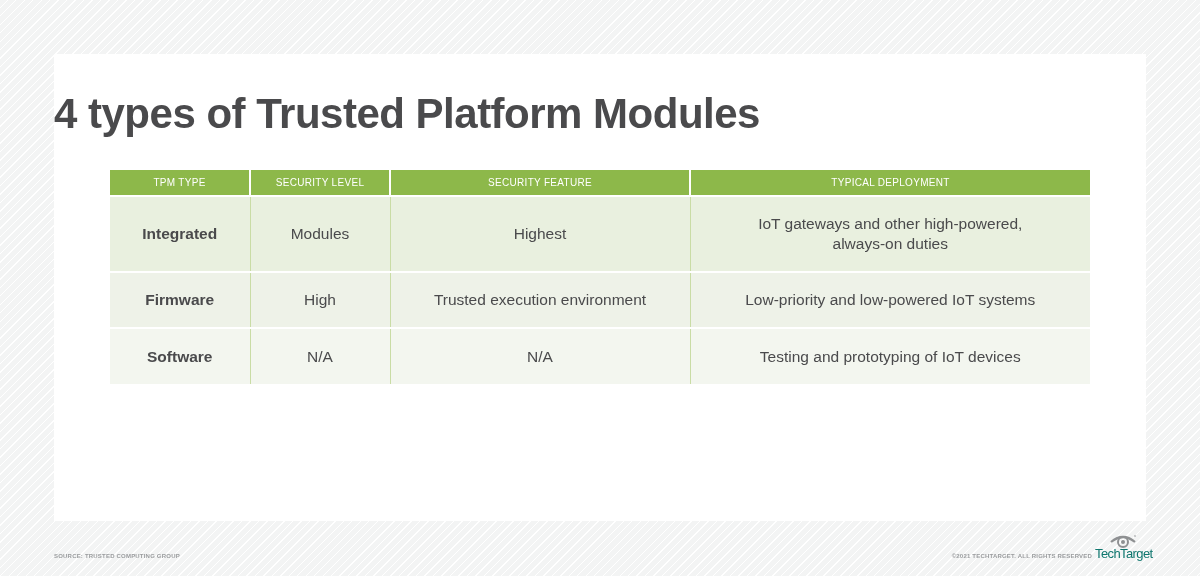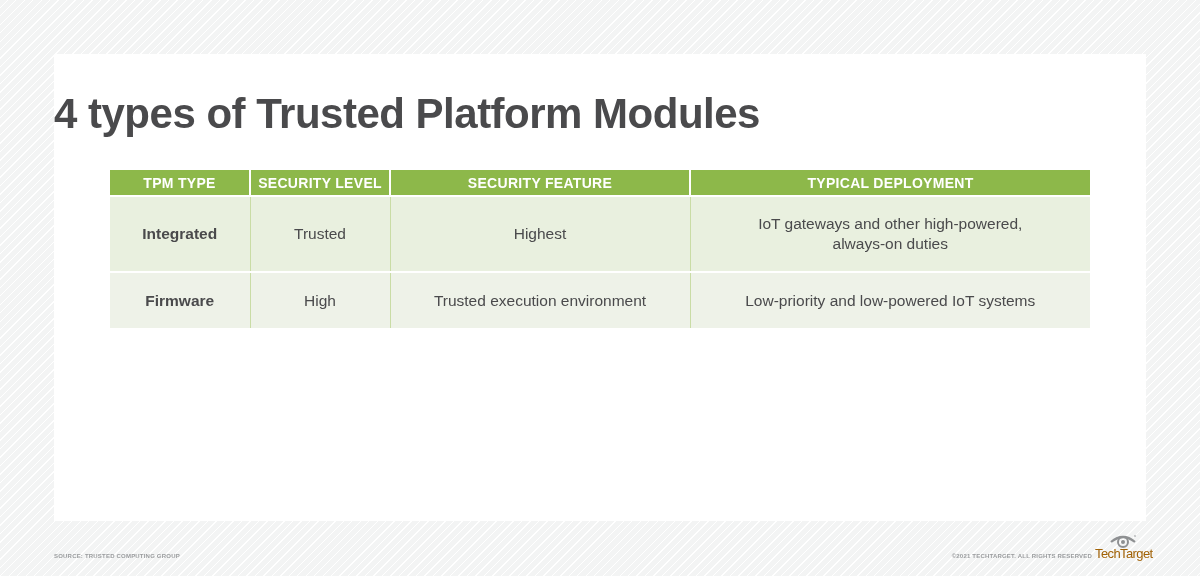--- a/index.html
+++ b/index.html
@@ -28,22 +28,22 @@
   .table {
     position: absolute;
     left: 56px; top: 116px;
     width: 980px;
     border-collapse: collapse;
     table-layout: fixed;
   }
   .table th {
     background: #8db84a;
     color: #ffffff;
-    font-size: 14px;
-    font-weight: bold;
+    font-size: 10px;
+    font-weight: normal;
     height: 26px;
     letter-spacing: 0.3px;
     text-align: center;
     border-left: 2px solid #ffffff;
   }
   .table th:first-child { border-left: none; }
   .table td {
     text-align: center;
     color: #4a4a4c;
     font-size: 15.5px;
@@ -79,21 +79,21 @@
   }
   .logo-eye {
     position: absolute;
     left: 14px; top: 0px;
     width: 28px; height: 16px;
   }
   .logo-text {
     position: absolute;
     left: 0; top: 13px;
     font-size: 13px;
-    color: #a16207;
+    color: #0f766e;
     letter-spacing: -0.6px;
     white-space: nowrap;
   }
 </style>
 </head>
 <body>
 
 <div class="card">
   <h1 class="title">4 types of Trusted Platform Modules</h1>
 
@@ -108,33 +108,41 @@
       <tr>
         <th>TPM TYPE</th>
         <th>SECURITY LEVEL</th>
         <th>SECURITY FEATURE</th>
         <th>TYPICAL DEPLOYMENT</th>
       </tr>
     </thead>
     <tbody>
       <tr class="row-1">
         <td>Integrated</td>
-        <td>Trusted</td>
+        <td>Modules</td>
         <td>Highest</td>
         <td>
           <div>IoT gateways and other high-powered,</div>
           <div>always-on duties</div>
         </td>
       </tr>
       <tr class="row-2">
         <td>Firmware</td>
         <td>High</td>
         <td>Trusted execution environment</td>
         <td>
           <div>Low-priority and low-powered IoT systems</div>
+        </td>
+      </tr>
+      <tr class="row-3">
+        <td>Software</td>
+        <td>N/A</td>
+        <td>N/A</td>
+        <td>
+          <div>Testing and prototyping of IoT devices</div>
         </td>
       </tr>
     </tbody>
   </table>
 </div>
 
 <div class="source">SOURCE: TRUSTED COMPUTING GROUP</div>
 <div class="copyright">©2021 TECHTARGET. ALL RIGHTS RESERVED</div>
 
 <div class="logo">

